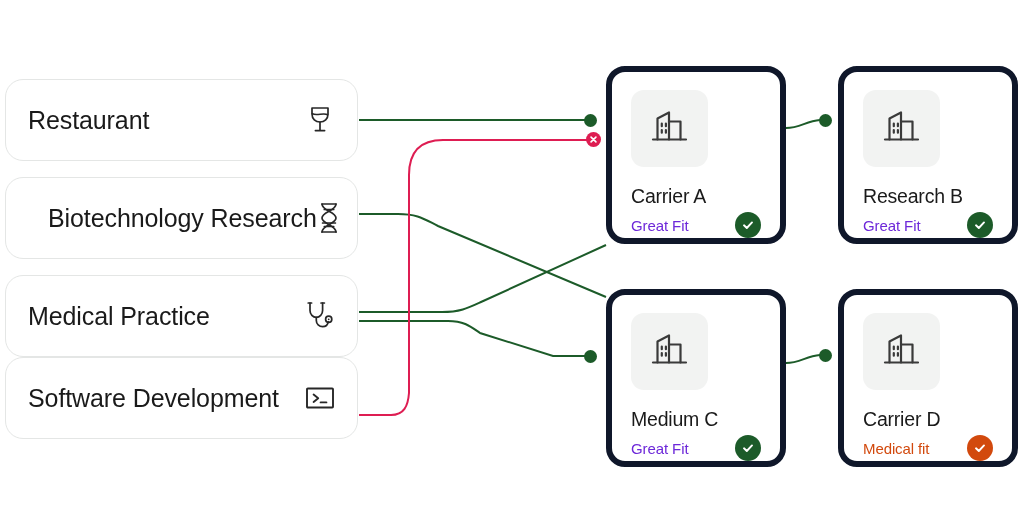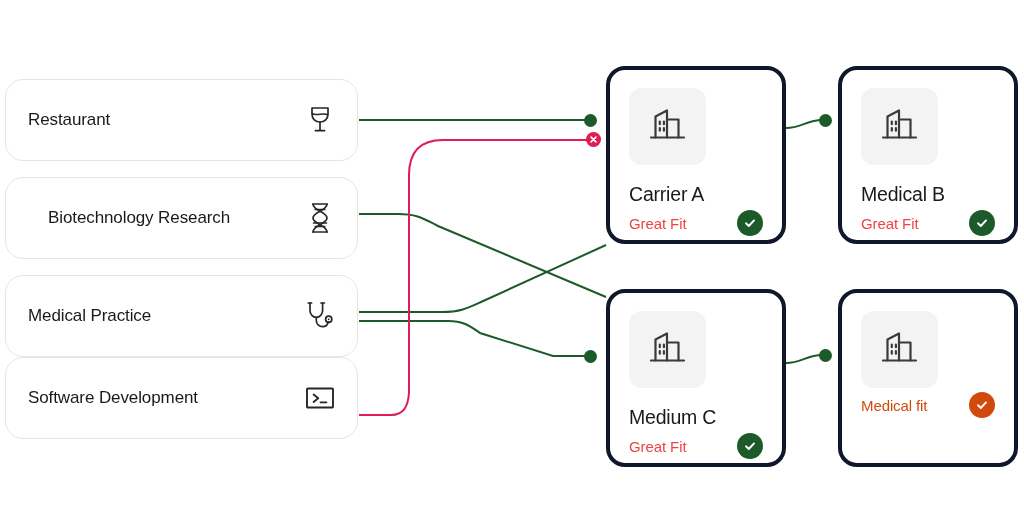--- a/index.html
+++ b/index.html
@@ -23,40 +23,40 @@
     background: #ffffff;
     border: 1px solid #e4e6e5;
     border-radius: 18px;
     display: flex;
     align-items: center;
     justify-content: space-between;
     padding: 0 22px 0 22px;
     z-index: 3;
   }
   .industry-label {
-    font-size: 17px;
+    font-size: 25px;
     color: #1a1a1a;
     letter-spacing: -0.1px;
     white-space: nowrap;
   }
   .industry-icon { width: 30px; height: 32px; display:flex; align-items:center; justify-content:center; }
   .industry-icon svg { display:block; }
 
   #ind-0 { top: 79px; }
   #ind-1 { top: 177px; padding-left: 42px; }
   #ind-2 { top: 275px; gap: 44px; }
   #ind-3 { top: 357px; }
 
   
   .carrier-card {
     position: absolute;
     width: 180px;
     height: 178px;
     background: #ffffff;
-    border: 4px solid #0f172a;
+    border: 6px solid #0f172a;
     border-radius: 19px;
     z-index: 3;
     padding: 18px 19px 0 19px;
   }
   .carrier-logo {
     width: 77px; height: 77px;
     background: #f2f3f2;
     border-radius: 13px;
     display: flex; align-items: center; justify-content: center;
   }
@@ -64,21 +64,21 @@
     margin-top: 18px;
     font-size: 19.5px;
     color: #1a1a1a;
     letter-spacing: -0.2px;
   }
   .carrier-footer {
     margin-top: 4px;
     display:flex; align-items:center; justify-content: space-between;
   }
   .carrier-fit { font-size: 15px; letter-spacing: -0.1px; }
-  .fit-great { color: #ef4444; }
+  .fit-great { color: #6d28d9; }
   .fit-medium { color: #d2490d; }
   .status-badge {
     width: 26px; height: 26px; border-radius: 50%;
     display:flex; align-items:center; justify-content:center;
     flex: 0 0 26px;
   }
   .badge-green { background: #1c5b29; }
   .badge-orange { background: #d2490d; }
   .status-badge svg { display:block; }
 
@@ -222,21 +222,21 @@
     <div class="carrier-logo">
       <span>
         <svg width="42" height="38" viewBox="0 0 42 38" fill="none" stroke="#3a3a3a" stroke-width="2.2" stroke-linecap="round" stroke-linejoin="round">
           <path d="M8.5 31.5 V10.5 L20 4.5 V31.5"></path>
           <path d="M20 13.5 H31.5 V31.5"></path>
           <path d="M4 31.5 H37"></path>
           <path d="M12.8 15.6 V18.2 M16.9 15.6 V18.2 M12.8 22.1 V24.7 M16.9 22.1 V24.7"></path>
         </svg>
       </span>
     </div>
-    <div class="carrier-name">Medical B</div>
+    <div class="carrier-name">Research B</div>
     <div class="carrier-footer">
       <span class="carrier-fit fit-great">Great Fit</span>
       <span class="status-badge badge-green">
         <span>
           <svg width="14" height="14" viewBox="0 0 14 14" fill="none" stroke="#ffffff" stroke-width="1.9" stroke-linecap="round" stroke-linejoin="round">
             <path d="M3 7.3 L5.8 10 L11 4.4"></path>
           </svg>
         </span>
       </span>
     </div>
@@ -270,20 +270,21 @@
     <div class="carrier-logo">
       <span>
         <svg width="42" height="38" viewBox="0 0 42 38" fill="none" stroke="#3a3a3a" stroke-width="2.2" stroke-linecap="round" stroke-linejoin="round">
           <path d="M8.5 31.5 V10.5 L20 4.5 V31.5"></path>
           <path d="M20 13.5 H31.5 V31.5"></path>
           <path d="M4 31.5 H37"></path>
           <path d="M12.8 15.6 V18.2 M16.9 15.6 V18.2 M12.8 22.1 V24.7 M16.9 22.1 V24.7"></path>
         </svg>
       </span>
     </div>
+    <div class="carrier-name">Carrier D</div>
     <div class="carrier-footer">
       <span class="carrier-fit fit-medium">Medical fit</span>
       <span class="status-badge badge-orange">
         <span>
           <svg width="14" height="14" viewBox="0 0 14 14" fill="none" stroke="#ffffff" stroke-width="1.9" stroke-linecap="round" stroke-linejoin="round">
             <path d="M3 7.3 L5.8 10 L11 4.4"></path>
           </svg>
         </span>
       </span>
     </div>

